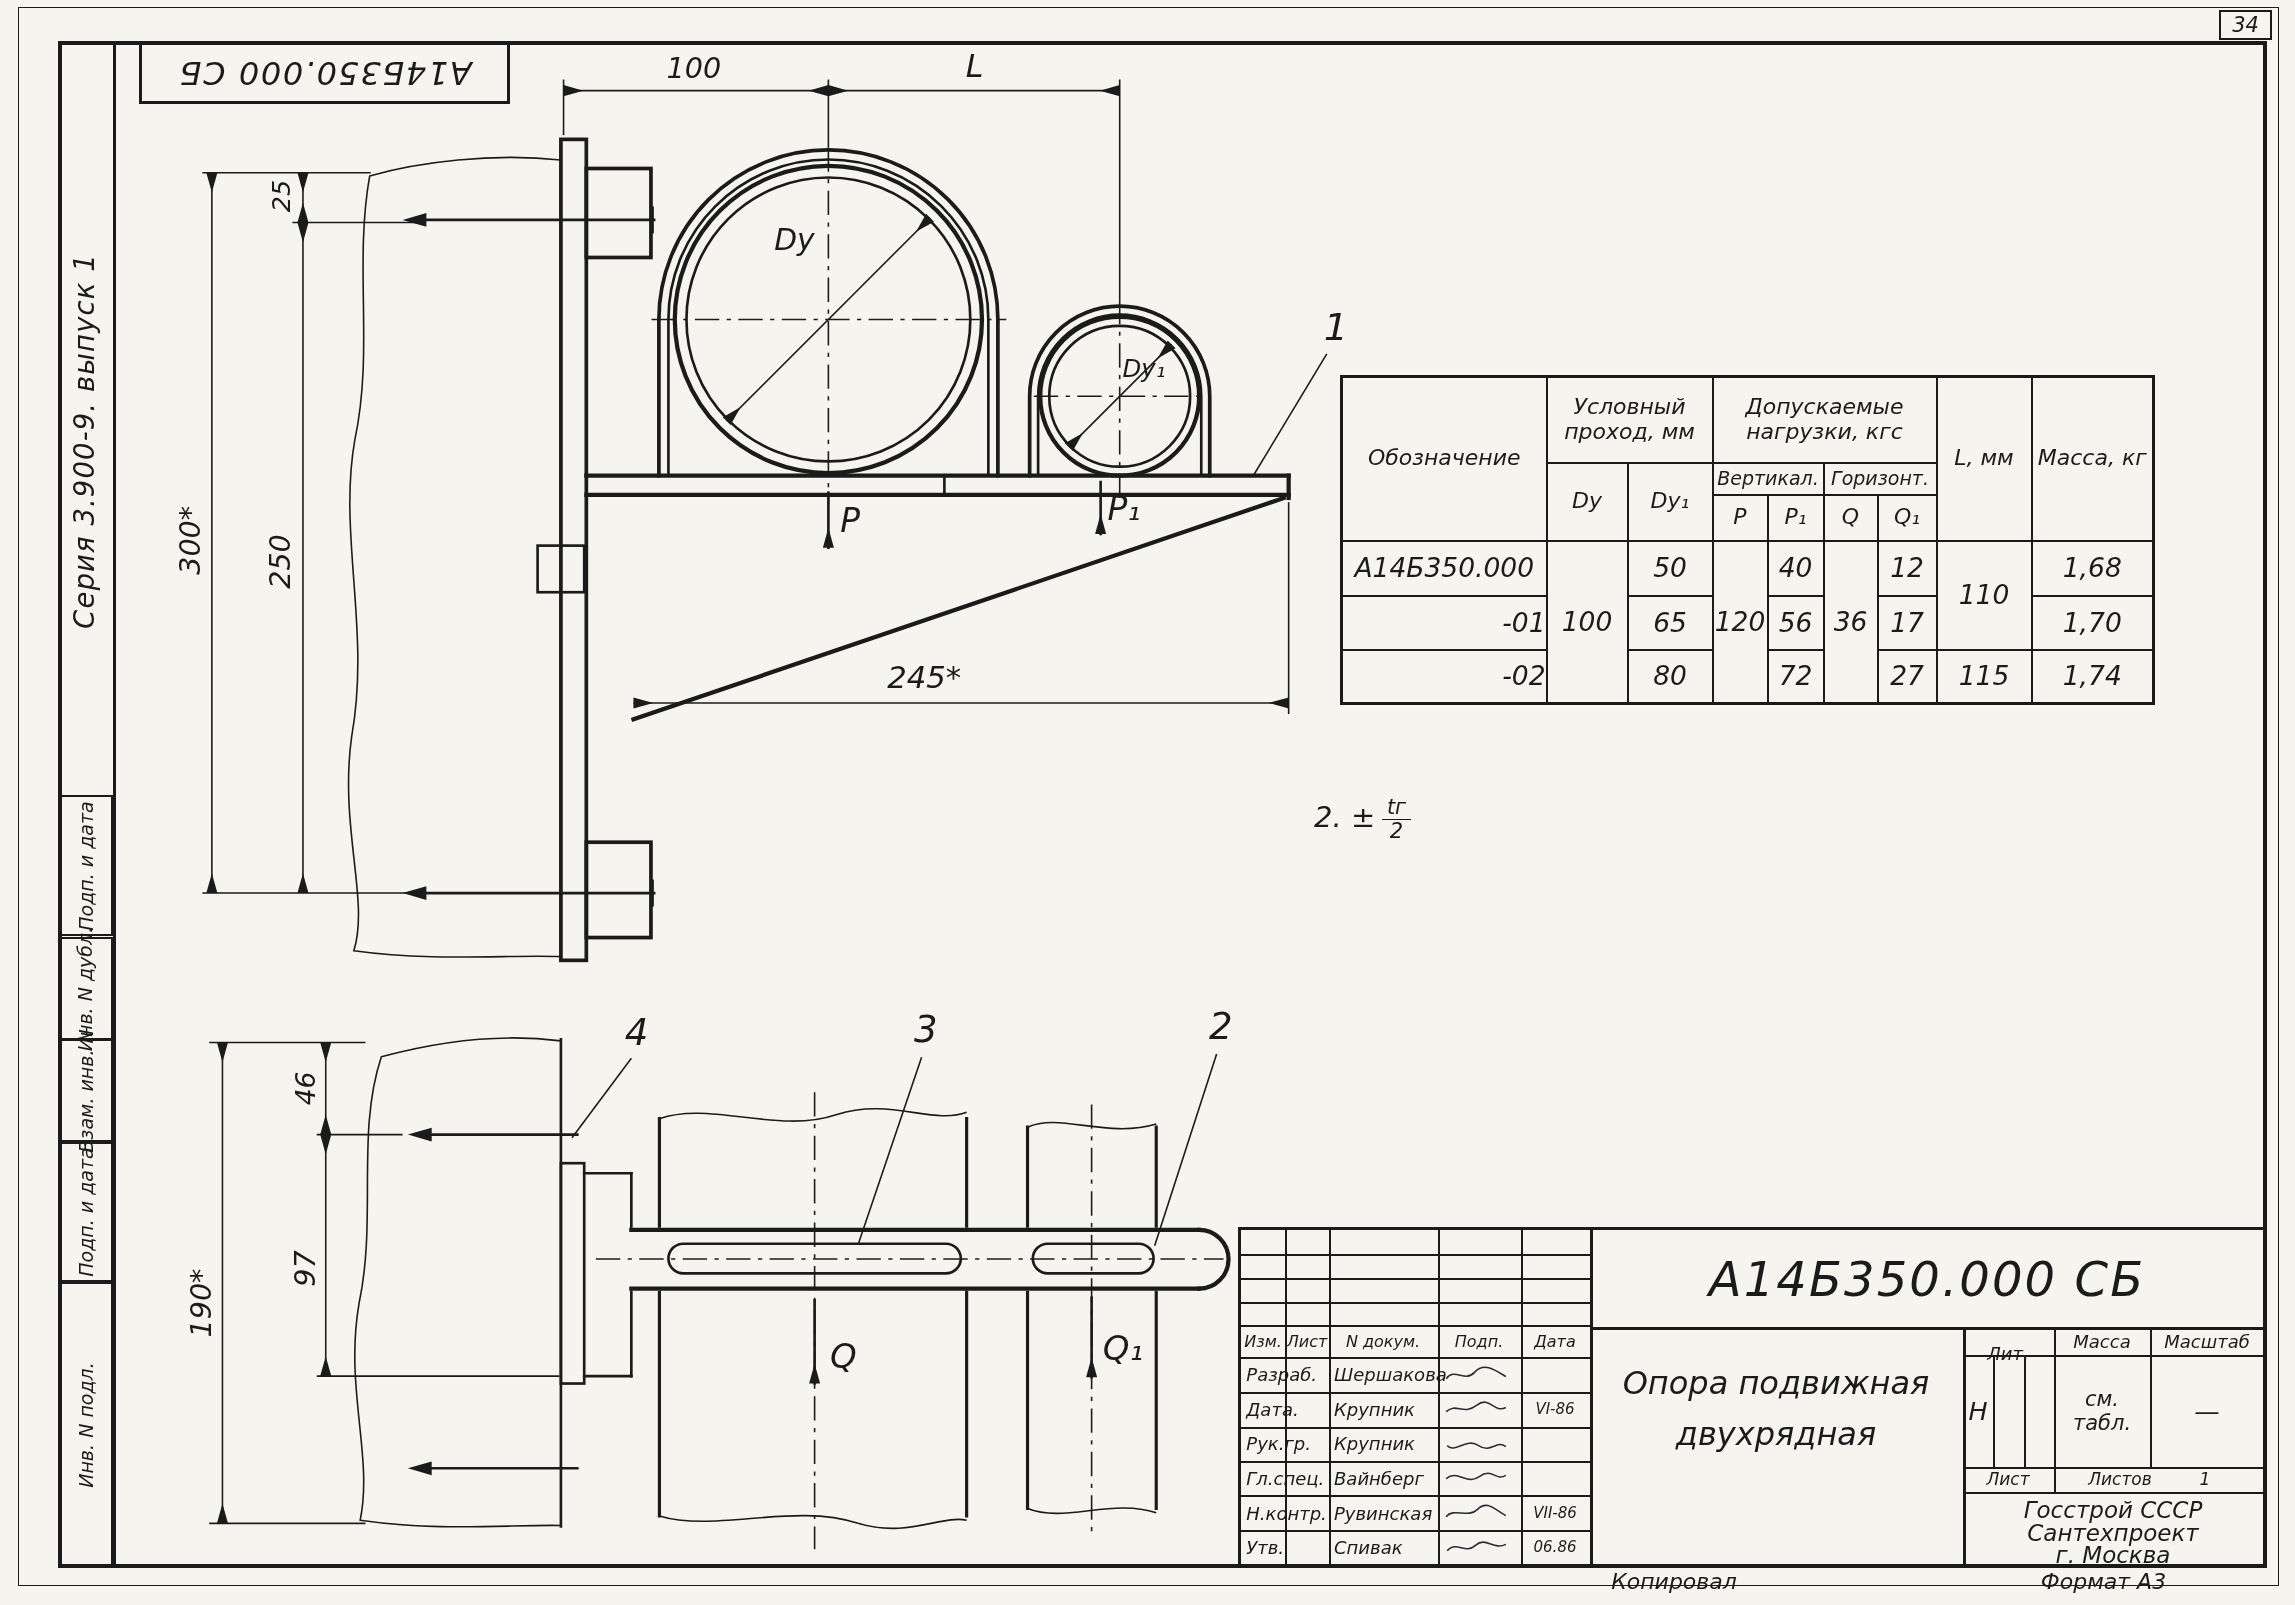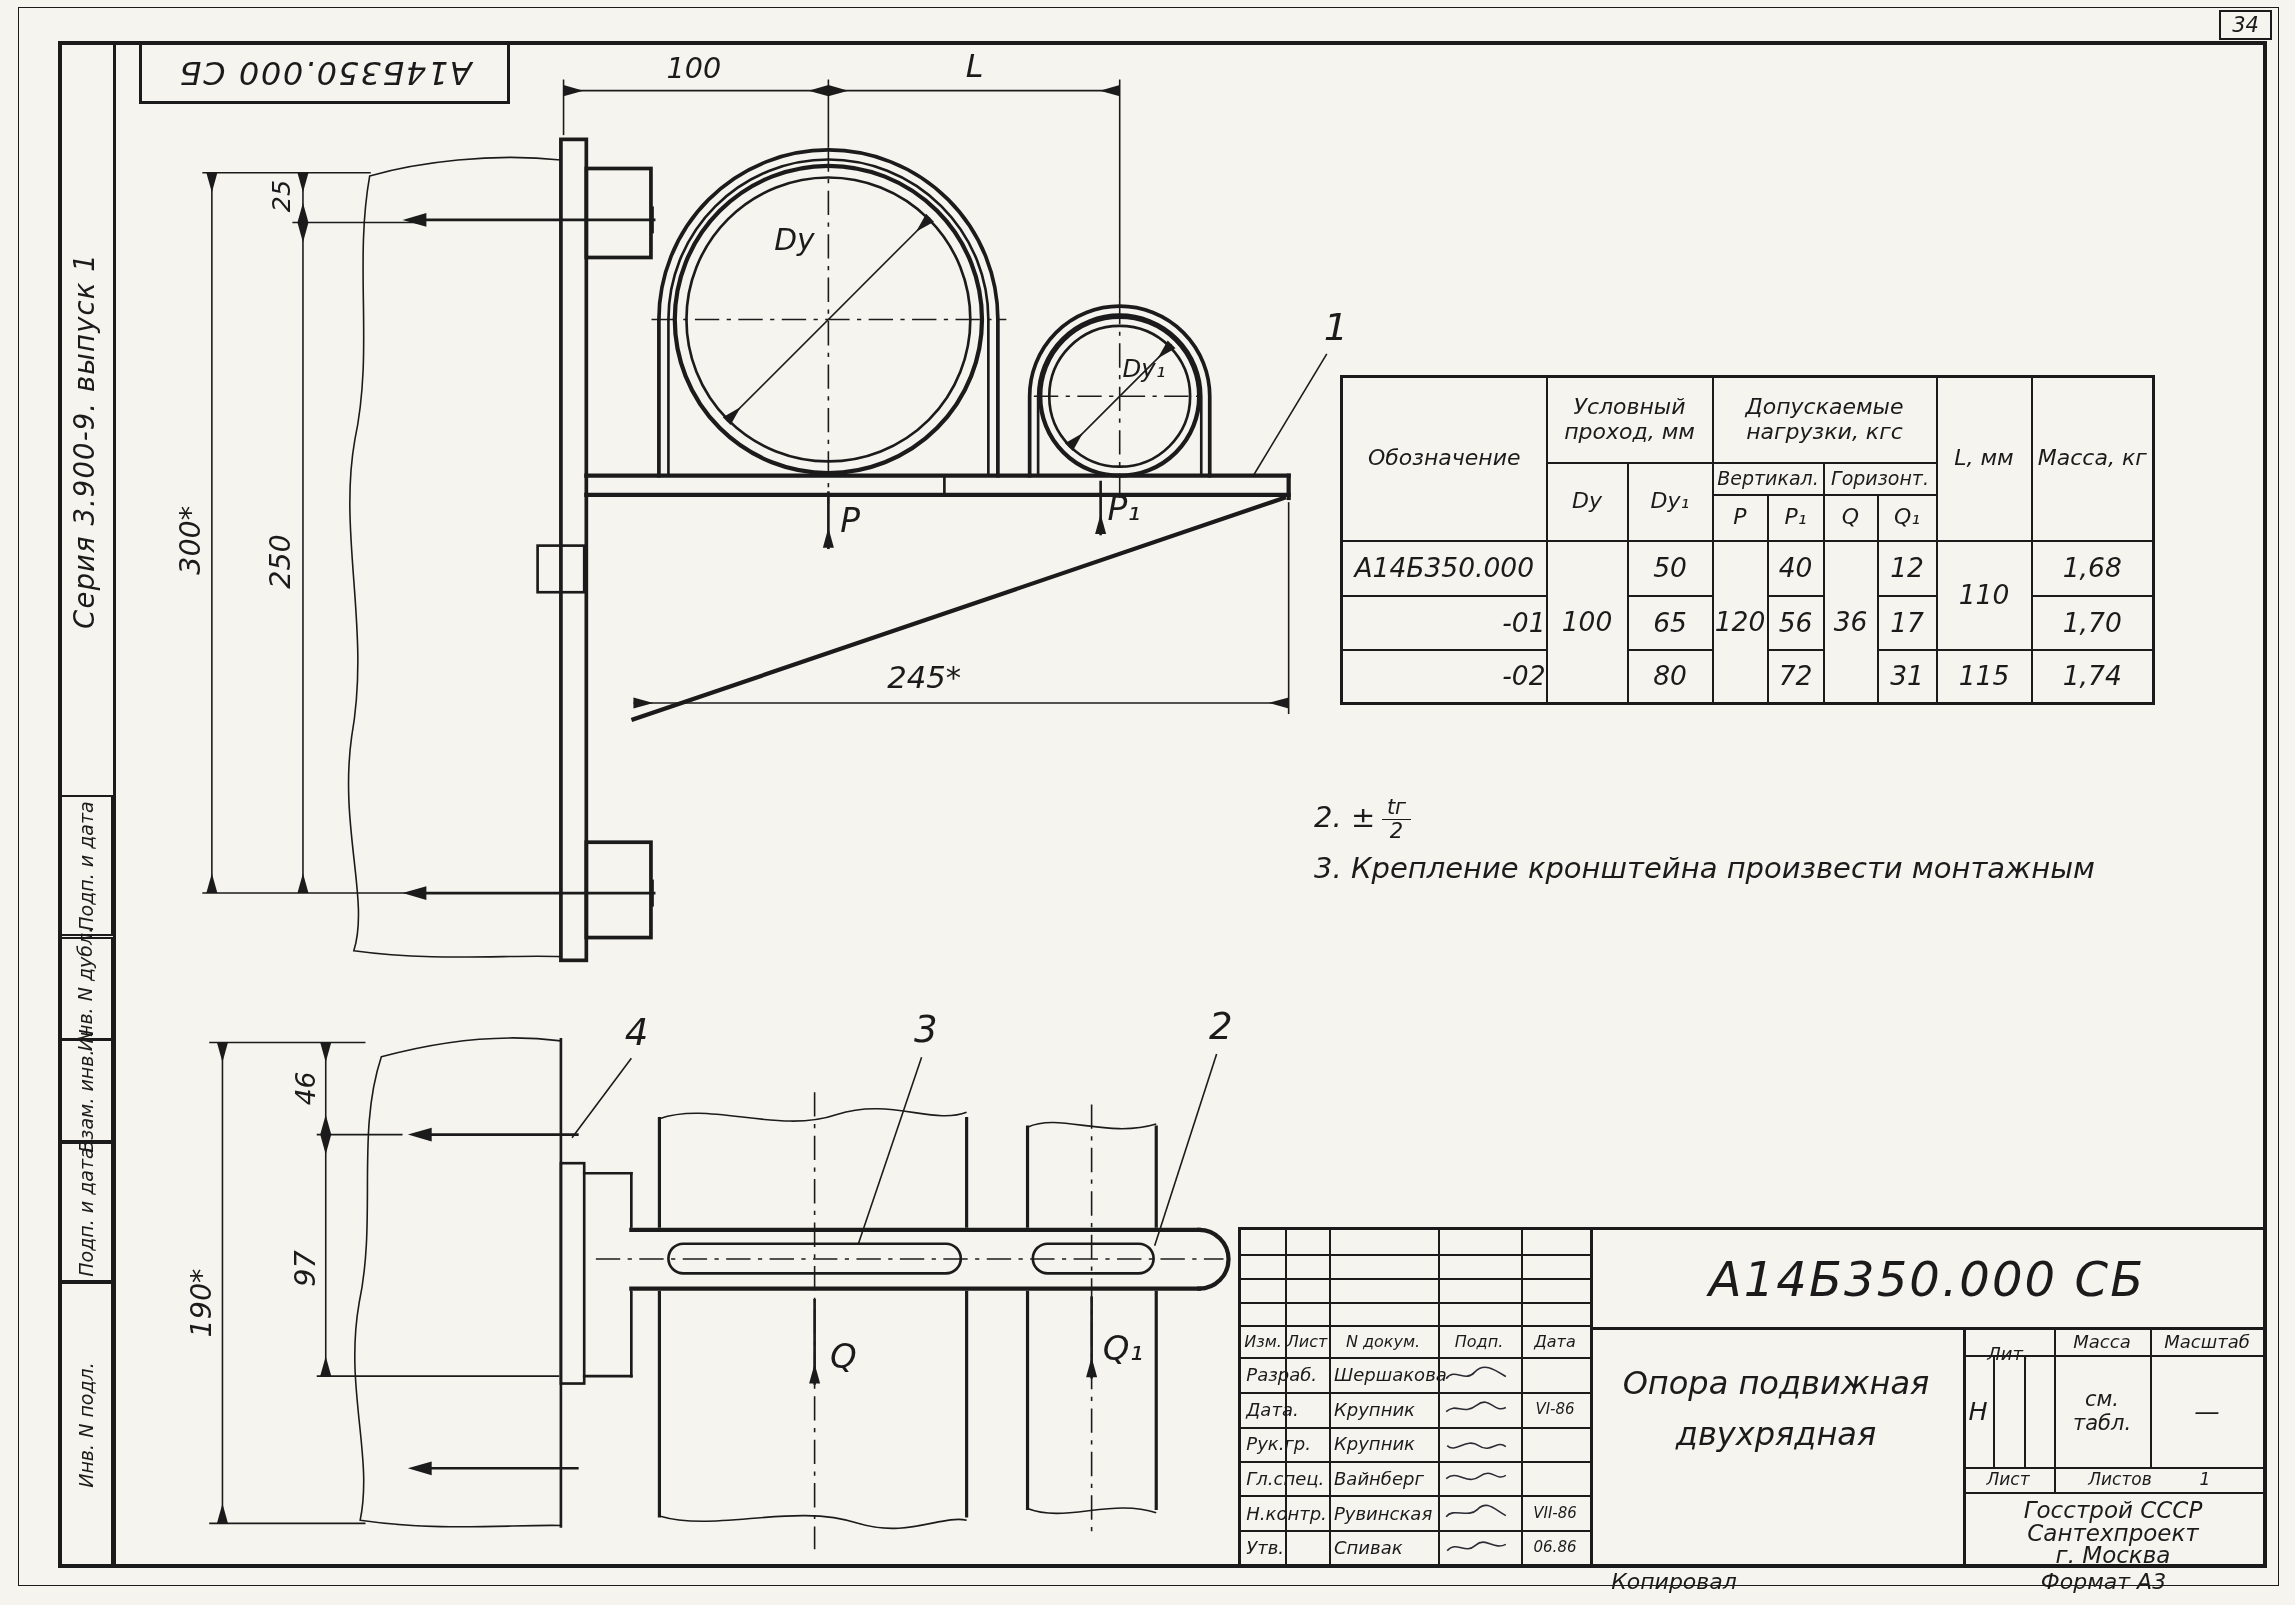--- a/index.html
+++ b/index.html
@@ -301,32 +301,31 @@
       <td class="right">-01</td>
       <td>65</td>
       <td>56</td>
       <td>17</td>
       <td>1,70</td>
     </tr>
     <tr style="height:54px">
       <td class="right">-02</td>
       <td>80</td>
       <td>72</td>
-      <td>31</td>
+      <td>27</td>
       <td>115</td>
       <td>1,74</td>
     </tr>
   </tbody>
     </table>
 
   <div class="notes">
     <div class="note-line">
       <span>2. ±</span><span class="frac"><span class="fn">tг</span><span class="fd">2</span></span>
     </div>
-    <div class="note-line">3. Крепление кронштейна произвести монтажным</div>
   </div>
 
   <div class="tb">
     <div class="tb-in">
 
       <div class="ln" style="left:44px;top:0;width:2.1px;height:335px;"></div>
       <div class="ln" style="left:88px;top:0;width:2.1px;height:335px;"></div>
       <div class="ln" style="left:197px;top:0;width:2.1px;height:335px;"></div>
       <div class="ln" style="left:280px;top:0;width:2.1px;height:335px;"></div>
       <div class="ln" style="left:349px;top:0;width:2.6px;height:335px;"></div>

